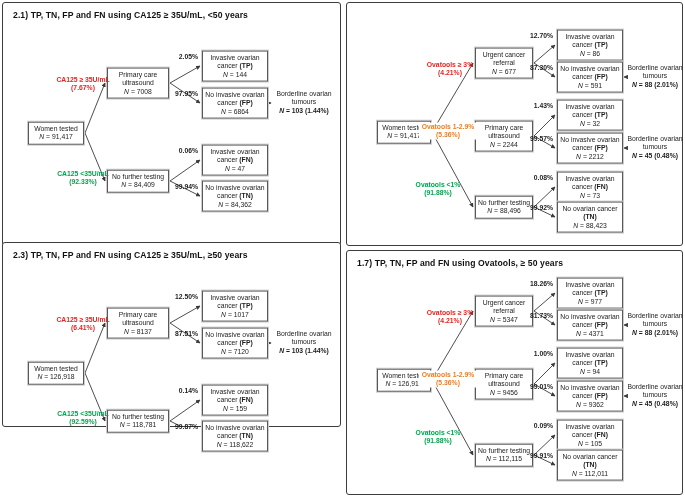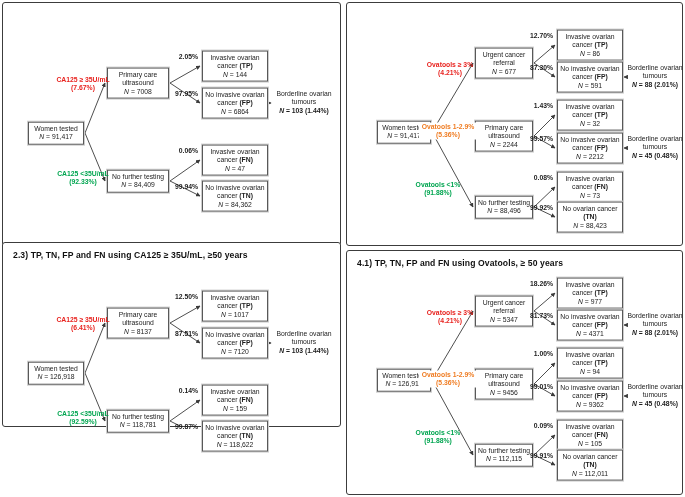--- a/index.html
+++ b/index.html
@@ -27,20 +27,21 @@
           </marker>
         </defs>
         <line x1="82" y1="130" x2="102" y2="80" stroke="#3a3a3a" stroke-width="0.9" marker-end="url(#arrow0)"></line>
         <line x1="167" y1="80" x2="197" y2="63" stroke="#3a3a3a" stroke-width="0.9" marker-end="url(#arrow0)"></line>
         <line x1="167" y1="80" x2="197" y2="100" stroke="#3a3a3a" stroke-width="0.9" marker-end="url(#arrow0)"></line>
         <line x1="267" y1="100" x2="268" y2="100" stroke="#3a3a3a" stroke-width="0.9" marker-end="url(#arrow0)"></line>
         <line x1="82" y1="130" x2="102" y2="178" stroke="#3a3a3a" stroke-width="0.9" marker-end="url(#arrow0)"></line>
         <line x1="167" y1="178" x2="197" y2="157" stroke="#3a3a3a" stroke-width="0.9" marker-end="url(#arrow0)"></line>
         <line x1="167" y1="178" x2="197" y2="193" stroke="#3a3a3a" stroke-width="0.9" marker-end="url(#arrow0)"></line>
       </svg>
+      <div class="panel-title">2.1) TP, TN, FP and FN using CA125 ≥ 35U/mL, &lt;50 years</div>
       <div class="box" style="left: 53px; top: 130px; width: 56px;">
         <div><span>Women tested</span></div>
         <div><i>N</i> <span>= 91,417</span></div>
       </div>
       <div class="box" style="left: 135px; top: 80px; width: 62px;">
         <div><span>Primary care ultrasound</span></div>
         <div><i>N</i> <span>= 7008</span></div>
       </div>
       <div class="cond" style="left: 80px; top: 81px; width: 64px; color: rgb(232, 35, 31);">
         <div><span>CA125 ≥ 35U/mL</span></div>
@@ -238,21 +239,21 @@
         <line x1="187" y1="60" x2="208" y2="74" stroke="#3a3a3a" stroke-width="0.9" marker-end="url(#arrow3)"></line>
         <line x1="278" y1="74" x2="277" y2="74" stroke="#3a3a3a" stroke-width="0.9" marker-end="url(#arrow3)"></line>
         <line x1="85" y1="129" x2="126" y2="133" stroke="#3a3a3a" stroke-width="0.9" marker-end="url(#arrow3)"></line>
         <line x1="187" y1="133" x2="208" y2="112" stroke="#3a3a3a" stroke-width="0.9" marker-end="url(#arrow3)"></line>
         <line x1="187" y1="133" x2="208" y2="145" stroke="#3a3a3a" stroke-width="0.9" marker-end="url(#arrow3)"></line>
         <line x1="278" y1="145" x2="277" y2="145" stroke="#3a3a3a" stroke-width="0.9" marker-end="url(#arrow3)"></line>
         <line x1="85" y1="129" x2="126" y2="204" stroke="#3a3a3a" stroke-width="0.9" marker-end="url(#arrow3)"></line>
         <line x1="187" y1="204" x2="208" y2="184" stroke="#3a3a3a" stroke-width="0.9" marker-end="url(#arrow3)"></line>
         <line x1="187" y1="204" x2="208" y2="214" stroke="#3a3a3a" stroke-width="0.9" marker-end="url(#arrow3)"></line>
       </svg>
-      <div class="panel-title">4.1) TP, TN, FP and FN using Ovatools, ≥ 50 years</div>
+      <div class="panel-title">1.7) TP, TN, FP and FN using Ovatools, ≥ 50 years</div>
       <div class="box" style="left: 57px; top: 129px; width: 54px;">
         <div><span>Women tested</span></div>
         <div><i>N</i> <span>= 126,918</span></div>
       </div>
       <div class="box" style="left: 157px; top: 60px; width: 58px;">
         <div><span>Urgent cancer referral</span></div>
         <div><i>N</i> <span>= 5347</span></div>
       </div>
       <div class="cond" style="left: 103px; top: 66px; width: 58px; color: rgb(232, 35, 31);">
         <div><span>Ovatools ≥ 3%</span></div>

